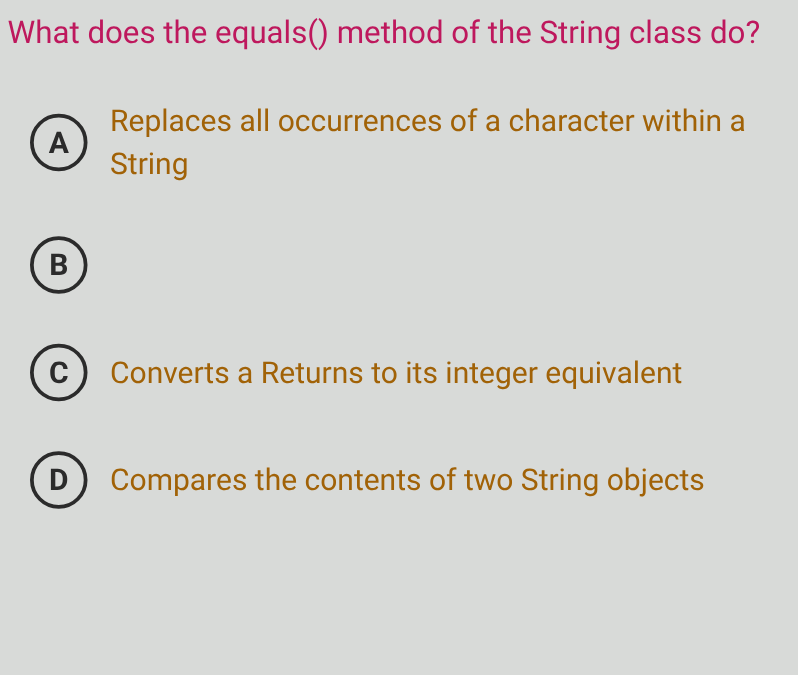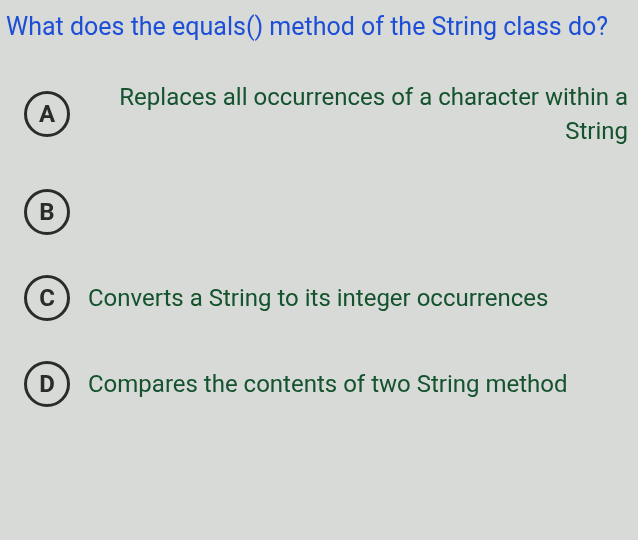--- a/index.html
+++ b/index.html
@@ -13,21 +13,21 @@
       background: #d8dad8;
       font-family: -apple-system, BlinkMacSystemFont, "Segoe UI", Roboto, sans-serif;
       color: #2b2b2b;
       padding: 8px 10px 10px 6px;
       overflow: hidden;
     }
     .question {
       font-size: 25px;
       line-height: 1.5;
       margin-bottom: 34px;
-      color: #1d4ed8;
+      color: #be185d;
     }
     .options {
       display: flex;
       flex-direction: column;
       gap: 40px;
       padding-left: 18px;
     }
     .option {
       display: flex;
       align-items: center;
@@ -44,43 +44,42 @@
       align-items: center;
       justify-content: center;
       font-size: 24px;
       font-weight: 700;
       color: #2b2b2b;
       background: transparent;
     }
     .answer {
       font-size: 24px;
       line-height: 1.45;
-      color: #14532d;
-      text-align: right;
+      color: #a16207;
     }
   </style>
 </head>
 <body>
 
 <div class="question">What does the equals() method of the String class do?</div>
 
 <div class="options">
 
   <div class="option">
     <div class="letter">A</div>
     <div class="answer">Replaces all occurrences of a character within a String</div>
   </div>
 
   <div class="option">
     <div class="letter">B</div>
   </div>
 
   <div class="option">
     <div class="letter">C</div>
-    <div class="answer">Converts a String to its integer occurrences</div>
+    <div class="answer">Converts a Returns to its integer equivalent</div>
   </div>
 
   <div class="option">
     <div class="letter">D</div>
-    <div class="answer">Compares the contents of two String method</div>
+    <div class="answer">Compares the contents of two String objects</div>
   </div>
 
 </div>
 
 </body></html>

